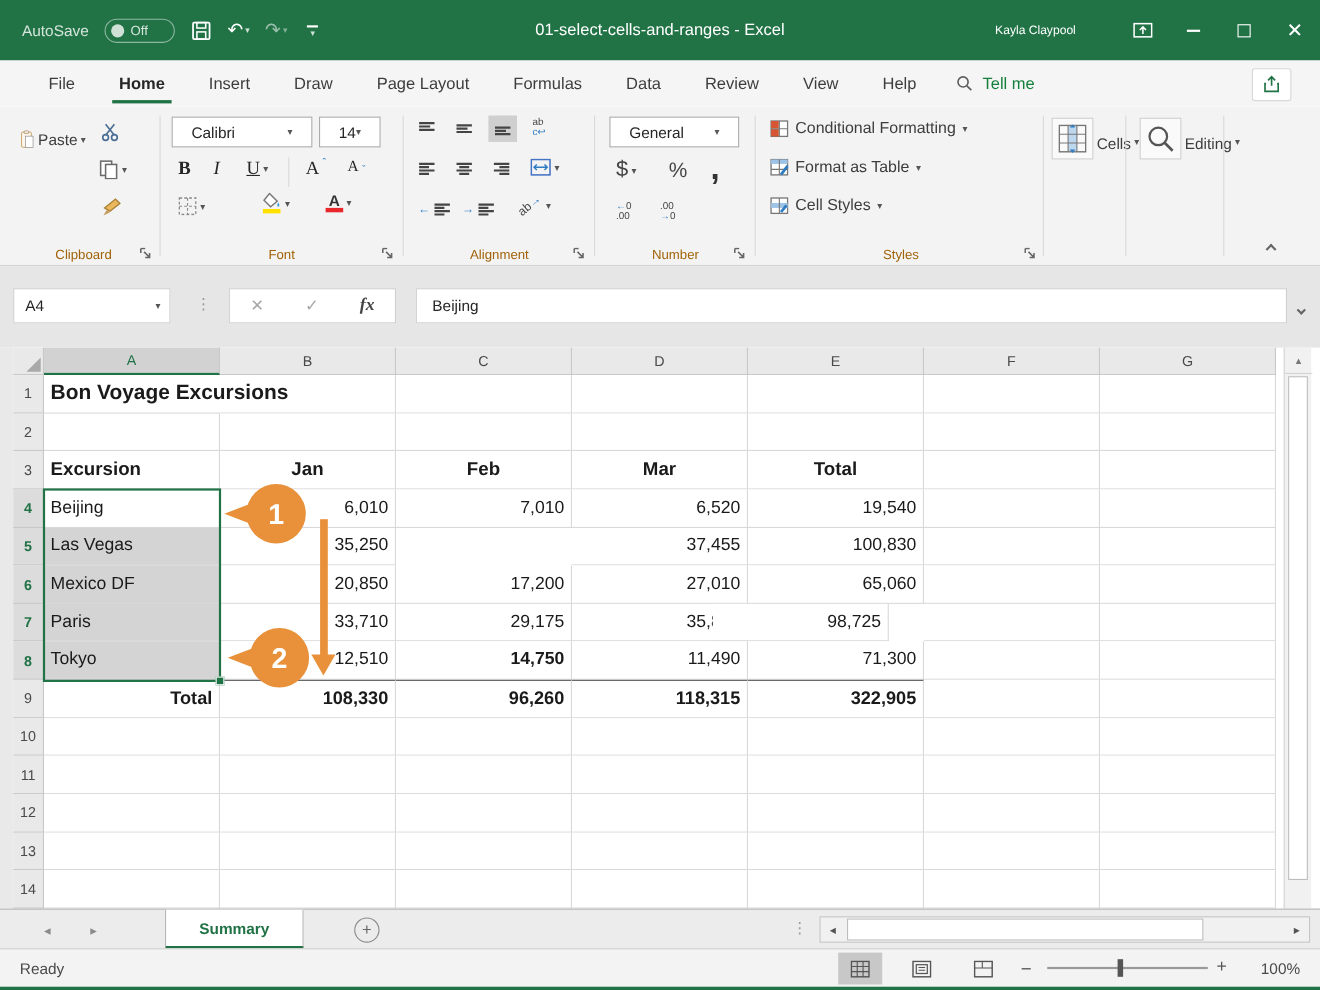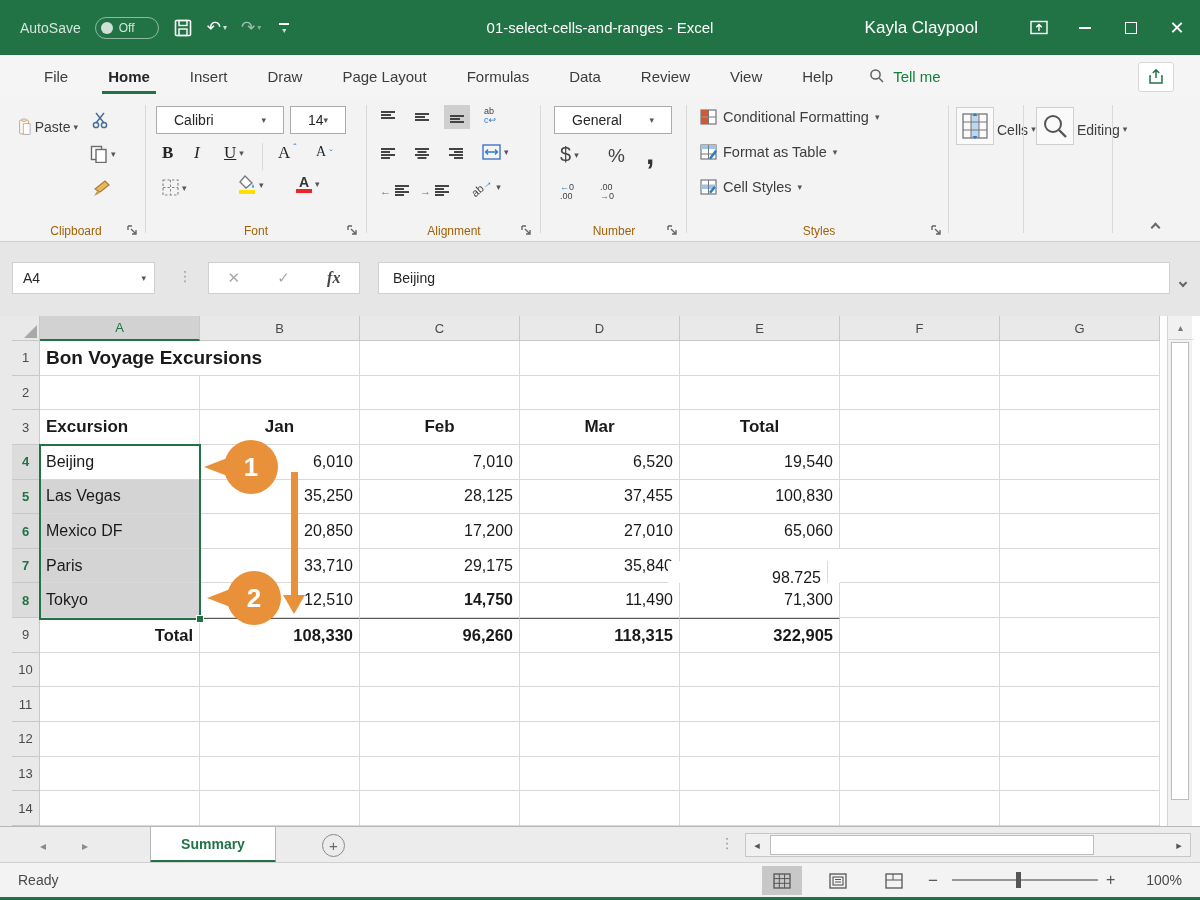--- a/index.html
+++ b/index.html
@@ -12,21 +12,21 @@
   .autosave-label { font-size:14px; color:#d5e5dc; }
   .autosave-pill { width:64px; height:22px; border:1px solid #8fb8a3; border-radius:11px; display:flex; align-items:center; gap:6px; padding-left:5px; }
   .autosave-dot { width:12px; height:12px; border-radius:50%; background:#cfe0d7; }
   .autosave-off { font-size:12px; color:#d5e5dc; }
   .qat-btn { display:flex; align-items:center; font-size:17px; color:#fff; gap:2px; cursor:default; }
   .qat-caret { font-size:8px; color:#cfe0d7; }
   .qat-custom { display:flex; flex-direction:column; align-items:center; line-height:5px; margin-left:4px; }
   .qat-custom .bar { width:10px; border-top:2px solid #fff; margin-bottom:3px; }
   #tb-title { position:absolute; left:0; right:0; text-align:center; font-size:15px; color:#fff; pointer-events:none; }
   .tb-right { position:absolute; right:0; top:0; height:55px; display:flex; align-items:center; gap:0; }
-  .tb-user { font-size:17px; color:#fff; margin-right:38px; }
+  .tb-user { font-size:11px; color:#fff; margin-right:38px; }
   .tb-ctl { width:46px; height:55px; display:flex; align-items:center; justify-content:center; color:#fff; }
   .min-bar { width:12px; border-top:2px solid #fff; }
   .max-box { width:12px; height:12px; border:1.5px solid #fff; }
   .close-x { font-size:18px; }
 
   
   #tabrow { position:absolute; left:0; top:55px; width:1200px; height:42px; background:#f5f5f5; display:flex; align-items:center; }
   .rtab { font-size:15px; color:#3d3d3d; padding:0 20px; height:42px; display:flex; align-items:center; position:relative; }
   .rtab.active { font-weight:bold; color:#262626; }
   .rtab.active::after { content:""; position:absolute; left:14px; right:14px; bottom:3px; border-bottom:3px solid #217346; }
@@ -585,39 +585,38 @@
     <div class="cell c-city" style="left: 28px; top: 128.92px; width: 160px; height: 34.64px;">Beijing</div>
     <div class="cell c-num" style="left: 188px; top: 128.92px; width: 160px; height: 34.64px;">6,010</div>
     <div class="cell c-num" style="left: 348px; top: 128.92px; width: 160px; height: 34.64px;">7,010</div>
     <div class="cell c-num" style="left: 508px; top: 128.92px; width: 160px; height: 34.64px;">6,520</div>
     <div class="cell c-num" style="left: 668px; top: 128.92px; width: 160px; height: 34.64px;">19,540</div>
     <div class="cell" style="left: 828px; top: 128.92px; width: 160px; height: 34.64px;"></div>
     <div class="cell" style="left: 988px; top: 128.92px; width: 160px; height: 34.64px;"></div>
     <div class="gh rowhdr selrow" style="left: 0px; top: 163.56px; height: 34.64px;">5</div>
     <div class="cell c-city c-sel" style="left: 28px; top: 163.56px; width: 160px; height: 34.64px;">Las Vegas</div>
     <div class="cell c-num" style="left: 188px; top: 163.56px; width: 160px; height: 34.64px;">35,250</div>
-    <div class="cell c-num" style="left: 348px; top: 163.56px; width: 160px; height: 34.64px;">28,125</div>
     <div class="cell c-num" style="left: 508px; top: 163.56px; width: 160px; height: 34.64px;">37,455</div>
     <div class="cell c-num" style="left: 668px; top: 163.56px; width: 160px; height: 34.64px;">100,830</div>
     <div class="cell" style="left: 828px; top: 163.56px; width: 160px; height: 34.64px;"></div>
     <div class="cell" style="left: 988px; top: 163.56px; width: 160px; height: 34.64px;"></div>
     <div class="gh rowhdr selrow" style="left: 0px; top: 198.2px; height: 34.64px;">6</div>
     <div class="cell c-city c-sel" style="left: 28px; top: 198.2px; width: 160px; height: 34.64px;">Mexico DF</div>
     <div class="cell c-num" style="left: 188px; top: 198.2px; width: 160px; height: 34.64px;">20,850</div>
     <div class="cell c-num" style="left: 348px; top: 198.2px; width: 160px; height: 34.64px;">17,200</div>
     <div class="cell c-num" style="left: 508px; top: 198.2px; width: 160px; height: 34.64px;">27,010</div>
     <div class="cell c-num" style="left: 668px; top: 198.2px; width: 160px; height: 34.64px;">65,060</div>
     <div class="cell" style="left: 828px; top: 198.2px; width: 160px; height: 34.64px;"></div>
     <div class="cell" style="left: 988px; top: 198.2px; width: 160px; height: 34.64px;"></div>
     <div class="gh rowhdr selrow" style="left: 0px; top: 232.84px; height: 34.64px;">7</div>
     <div class="cell c-city c-sel" style="left: 28px; top: 232.84px; width: 160px; height: 34.64px;">Paris</div>
     <div class="cell c-num" style="left: 188px; top: 232.84px; width: 160px; height: 34.64px;">33,710</div>
     <div class="cell c-num" style="left: 348px; top: 232.84px; width: 160px; height: 34.64px;">29,175</div>
     <div class="cell c-num" style="left: 508px; top: 232.84px; width: 160px; height: 34.64px;">35,840</div>
-    <div class="cell c-num" style="left: 656px; top: 232.84px; width: 160px; height: 34.64px; margin-top: 12px;">98,725</div>
+    <div class="cell c-num" style="left: 636px; top: 232.84px; width: 160px; height: 34.64px;">98,725</div>
     <div class="cell" style="left: 828px; top: 232.84px; width: 160px; height: 34.64px;"></div>
     <div class="cell" style="left: 988px; top: 232.84px; width: 160px; height: 34.64px;"></div>
     <div class="gh rowhdr selrow" style="left: 0px; top: 267.48px; height: 34.64px;">8</div>
     <div class="cell c-city c-sel" style="left: 28px; top: 267.48px; width: 160px; height: 34.64px;">Tokyo</div>
     <div class="cell c-num" style="left: 188px; top: 267.48px; width: 160px; height: 34.64px;">12,510</div>
     <div class="cell c-num" style="left: 348px; top: 267.48px; width: 160px; height: 34.64px; font-weight: bold;">14,750</div>
     <div class="cell c-num" style="left: 508px; top: 267.48px; width: 160px; height: 34.64px;">11,490</div>
     <div class="cell c-num" style="left: 668px; top: 267.48px; width: 160px; height: 34.64px;">71,300</div>
     <div class="cell" style="left: 828px; top: 267.48px; width: 160px; height: 34.64px;"></div>
     <div class="cell" style="left: 988px; top: 267.48px; width: 160px; height: 34.64px;"></div>

